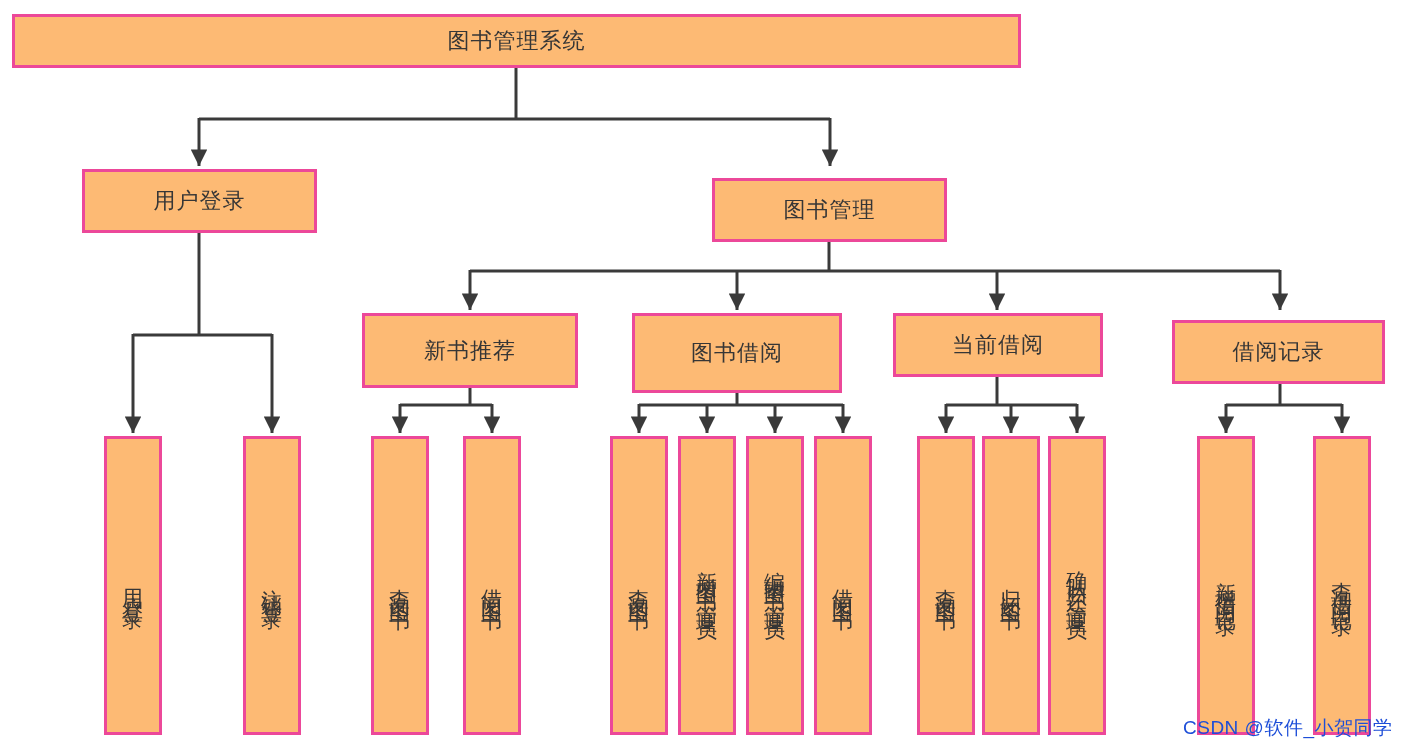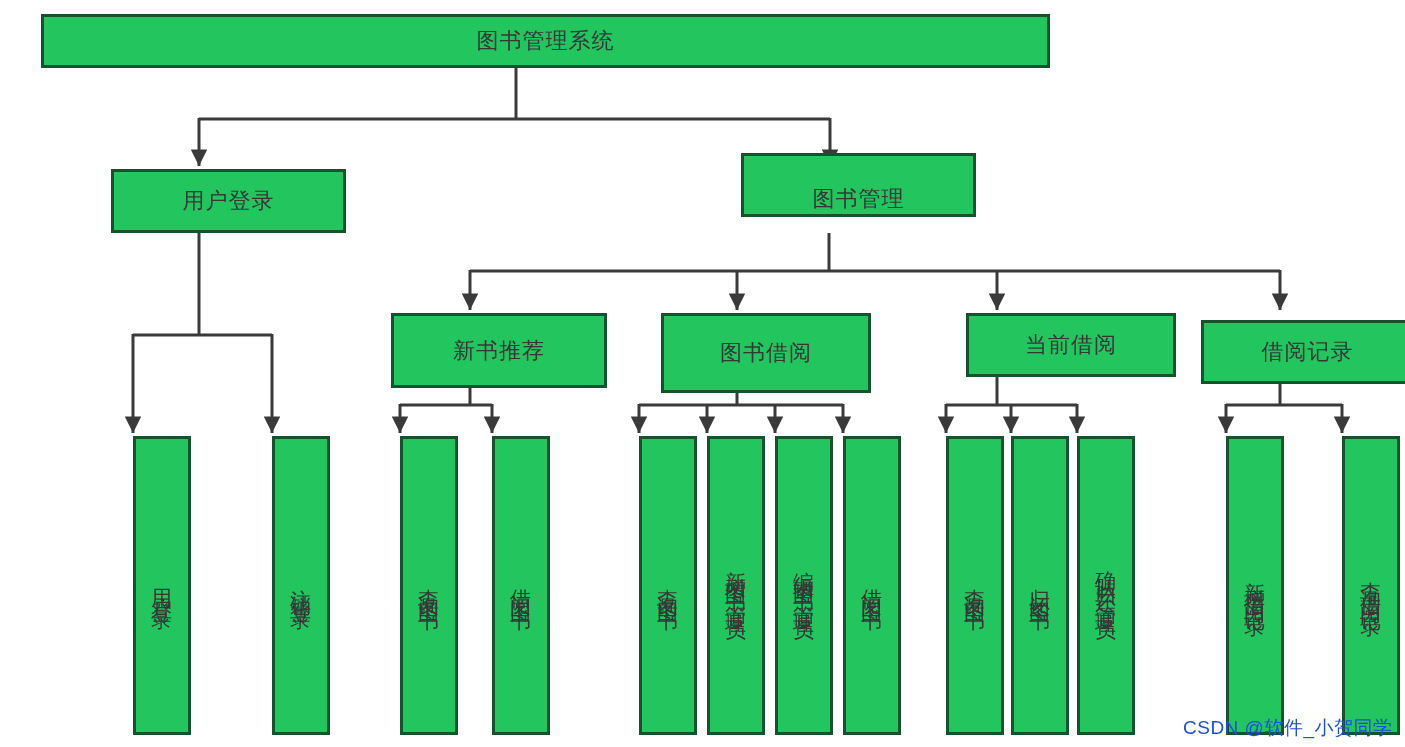--- a/index.html
+++ b/index.html
@@ -19,49 +19,48 @@
     position: absolute;
     left: 0;
     top: 0;
     width: 1405px;
     height: 747px;
     pointer-events: none;
   }
   .node {
     position: absolute;
     box-sizing: border-box;
-    background: #22c55e;
-    border: 3px solid #14532d;
+    background: #fdba74;
+    border: 3px solid #ec4899;
     display: flex;
     align-items: center;
     justify-content: center;
     color: #363636;
     font-size: 22px;
     letter-spacing: 1px;
     white-space: nowrap;
     z-index: 2;
-    margin-left: 29px;
   }
   .leaf {
     writing-mode: vertical-rl;
     text-orientation: mixed;
     font-size: 21px;
     letter-spacing: 7px;
     line-height: 1;
     white-space: normal;
   }
   
   .n-root  { left: 12px;  top: 14px;  width: 1009px; height: 54px; }
   
   .n-l1a   { left: 82px;  top: 169px; width: 235px; height: 64px; }
-  .n-l1b   { left: 712px; top: 153px; width: 235px; height: 64px; align-items: flex-end; }
+  .n-l1b   { left: 712px; top: 178px; width: 235px; height: 64px; }
   
   .n-l2a   { left: 362px;  top: 313px; width: 216px; height: 75px; }
   .n-l2b   { left: 632px;  top: 313px; width: 210px; height: 80px; }
-  .n-l2c   { left: 937px;  top: 313px; width: 210px; height: 64px; }
+  .n-l2c   { left: 893px;  top: 313px; width: 210px; height: 64px; }
   .n-l2d   { left: 1172px; top: 320px; width: 213px; height: 64px; }
   
   .n-f01 { left: 104px; }
   .n-f02 { left: 243px; }
   .n-f03 { left: 371px; }
   .n-f04 { left: 463px; }
   .n-f05 { left: 610px; }
   .n-f06 { left: 678px; }
   .n-f07 { left: 746px; }
   .n-f08 { left: 814px; }

